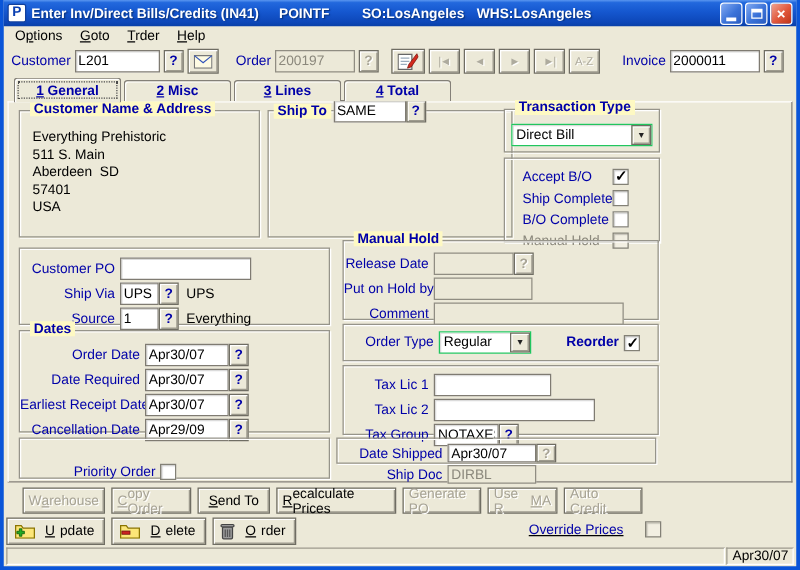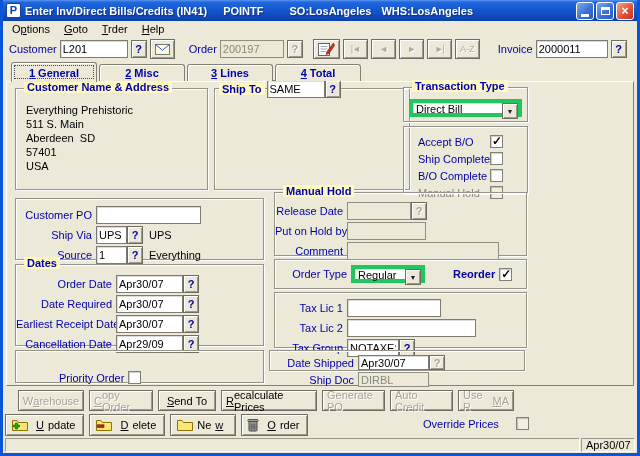--- a/index.html
+++ b/index.html
@@ -51,36 +51,36 @@
   .gtitle{position:absolute;top:-8px;left:8px;background:#fef9c3;padding:0 3px;color:#0000a8;font-weight:bold;white-space:nowrap;}
   .addr{padding:14px 0 0 10px;line-height:14px;}
   .addr div{white-space:pre;}
   .frow{display:flex;align-items:center;margin-top:2px;}
   .flabel{color:#0000a8;text-align:right;margin-right:4px;white-space:nowrap;}
   .fdesc{margin-left:6px;}
   .cb{width:13px;height:13px;background:#fff;border:1px solid #838176;box-shadow:inset 1px 1px 1px rgba(0,0,0,.2);
     position:relative;flex:0 0 13px;}
   .cb.checked::after{content:"✓";position:absolute;left:1px;top:-2px;font-size:12px;font-weight:bold;color:#000;}
   .cb.dim{background:#f2efe2;}
-  .dd{display:flex;align-items:flex-start;background:#fff;border:4px solid #22c55e;box-shadow:inset 1px 1px 0 rgba(0,0,0,.14);height:18px;}
+  .dd{display:flex;align-items:center;background:#fff;border:1px solid #22c55e;box-shadow:inset 1px 1px 0 rgba(0,0,0,.14);height:18px;}
   .ddtext{flex:1;padding-left:3px;overflow:hidden;white-space:nowrap;}
   .ddbtn{width:16px;height:16px;background:#ece9d8;border:1px solid #6f6d63;box-shadow:inset 1px 1px 0 #fff,inset -1px -1px 0 #9d9a8d;
     display:flex;align-items:center;justify-content:center;}
   .ddbtn::before{content:"▼";font-size:7px;color:#222;}
   .flagrow{display:flex;align-items:center;height:17px;padding:0 24px 0 14px;}
   .flagrow .flabel{text-align:left;margin:0;}
   .flagrow .cb{margin-left:auto;}
   .dimtext{color:#8b887c !important;}
   
   .action-row{flex:0 0 26px;display:flex;align-items:flex-start;padding:4px 0 0 15px;gap:5px;}
   .act-btn{height:21px;padding:0 4px;color:#000;}
   .act-btn.disabled{color:#a7a395;text-shadow:1px 1px 0 #fff;}
   .record-row{flex:0 0 25px;display:flex;align-items:center;padding-left:2px;gap:5px;position:relative;}
   .rec-btn{height:22px;padding:0 8px 0 5px;gap:4px;}
-  .override{position:absolute;left:420px;top:5px;display:flex;align-items:flex-end;gap:17px;}
+  .override{position:absolute;left:420px;top:5px;display:flex;align-items:flex-end;gap:17px;text-decoration:underline;}
   
   .statusbar{flex:0 0 16px;display:flex;}
   .sb-pane{border:1px solid;border-color:#9d9a8d #fff #fff #9d9a8d;margin:1px 1px 1px 2px;flex:1;}
   .sb-date{flex:0 0 54px;margin:1px 2px 1px 0;display:flex;align-items:center;padding-left:4px;}
   .icon-wrap{display:inline-flex;align-items:center;justify-content:center;}
 </style>
 </head>
 <body>
 
 <div class="window">
@@ -338,29 +338,29 @@
     <span class="btn3d act-btn" style="width:96px">
         <span></span>
         <span class="accel">R</span>
         <span>ecalculate Prices</span>
       </span>
     <span class="btn3d act-btn disabled" style="width:63px">
         <span></span>
         <span class="accel"></span>
         <span>Generate PO</span>
       </span>
+    <span class="btn3d act-btn disabled" style="width:56px">
+        <span>Use R</span>
+        <span class="accel">M</span>
+        <span>A</span>
+      </span>
     <span class="btn3d act-btn disabled" style="width:63px">
         <span></span>
         <span class="accel"></span>
         <span>Auto Credit</span>
-      </span>
-    <span class="btn3d act-btn disabled" style="width:56px">
-        <span>Use R</span>
-        <span class="accel">M</span>
-        <span>A</span>
       </span>
   </div>
 
   <div class="record-row">
     <span class="btn3d rec-btn">
       <span class="icon-wrap">
           <svg width="17" height="13" viewBox="0 0 17 13">
             <path d="M1.5 12.5V2.5h4.5l1.5 2h9v8z" fill="#fce678" stroke="#8b7500"></path>
             <path d="M4.5 5h2v2h2v2h-2v2h-2V9h-2V7h2z" fill="#22aa22" stroke="#065606" stroke-width="0.6"></path>
           </svg>
@@ -375,30 +375,20 @@
             <path d="M1.5 12.5V2.5h4.5l1.5 2h9v8z" fill="#fce678" stroke="#8b7500"></path>
             <rect x="2.5" y="6.8" width="6.5" height="2.6" fill="#cc2222" stroke="#661111" stroke-width="0.6"></rect>
           </svg>
         </span>
       <span></span>
         <span class="accel">D</span>
         <span>elete</span>
     </span>
     <span class="btn3d rec-btn">
       <span class="icon-wrap">
-          <svg width="17" height="13" viewBox="0 0 17 13">
-            <path d="M1.5 12.5V2.5h4.5l1.5 2h9v8z" fill="#fce678" stroke="#8b7500"></path>
-          </svg>
-        </span>
-      <span>Ne</span>
-        <span class="accel">w</span>
-        <span></span>
-    </span>
-    <span class="btn3d rec-btn">
-      <span class="icon-wrap">
           <svg width="12" height="14" viewBox="0 0 12 14">
             <rect x="2" y="3.5" width="8" height="9.5" rx="1" fill="#9a9a9a" stroke="#444"></rect>
             <rect x="0.8" y="1.6" width="10.4" height="1.9" rx="0.9" fill="#b5b5b5" stroke="#444"></rect>
             <path d="M4.2 5.5v6M6 5.5v6M7.8 5.5v6" stroke="#555" fill="none"></path>
           </svg>
         </span>
       <span></span>
         <span class="accel">O</span>
         <span>rder</span>
     </span>

